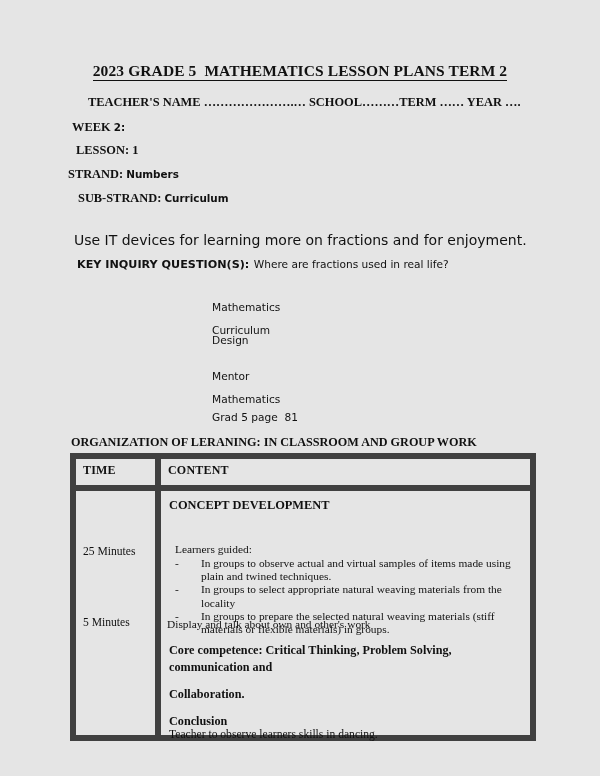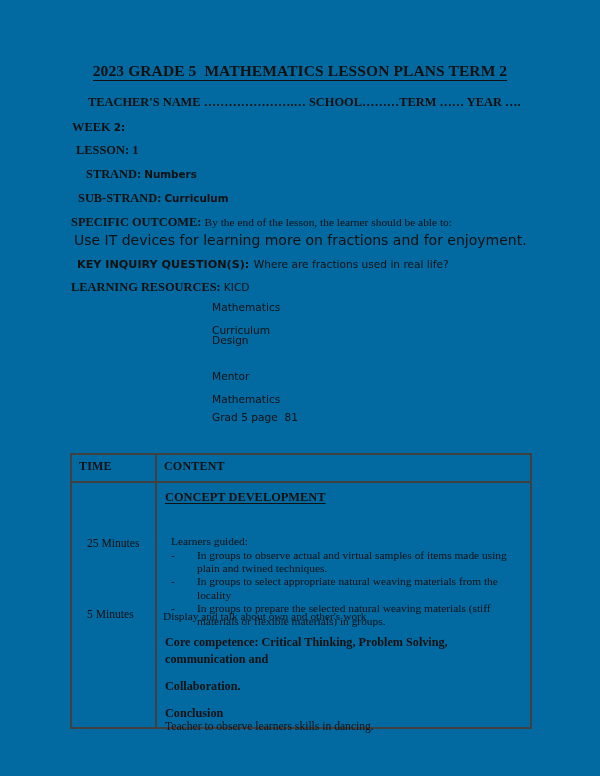--- a/index.html
+++ b/index.html
@@ -14,21 +14,21 @@
     font-family: "Liberation Serif", serif;
     color: #111111;
     overflow: hidden;
   }
 
   .page {
     position: absolute;
     left: 0; top: 0;
     width: 600px;
     height: 776px;
-    background: #0369a1;
+    background: #e5e5e5;
   }
 
   
   .doc-title {
     position: absolute;
     left: 0;
     top: 62px;
     width: 600px;
     text-align: center;
     font-family: "Liberation Serif", serif;
@@ -91,21 +91,21 @@
   
   .lesson-table {
     position: absolute;
     left: 70px;
     top: 453px;
     width: 460px;
     border-collapse: collapse;
     table-layout: fixed;
   }
   .lesson-table td, .lesson-table th {
-    border: 2px solid #404040;
+    border: 6px solid #404040;
     vertical-align: top;
     padding: 0;
   }
   .col-time { width: 85px; }
   .col-content { width: 375px; }
 
   .th-inner {
     font-family: "Liberation Serif", serif;
     font-weight: bold;
     font-size: 12px;
@@ -118,39 +118,37 @@
   .time-cell {
     position: relative;
     height: 244px;
   }
   .time-entry {
     position: absolute;
     left: 7px;
     font-family: "Liberation Serif", serif;
     font-size: 11.6px;
     white-space: pre;
-    margin-left: 8px;
   }
   .time-25 { top: 54px; }
   .time-5  { top: 125px; }
 
   .content-cell {
     position: relative;
     padding: 0;
     height: 244px;
   }
 
   .cc-heading {
     position: absolute;
     left: 8px;
     top: 7px;
     font-family: "Liberation Serif", serif;
     font-weight: bold;
     font-size: 12.4px;
-    text-decoration: underline;
     text-underline-offset: 2px;
     white-space: pre;
   }
   .learners-guided {
     position: absolute;
     left: 14px;
     top: 52px;
     font-family: "Liberation Serif", serif;
     font-size: 11.4px;
     white-space: pre;
@@ -229,39 +227,38 @@
 <div class="page">
 
   <div class="doc-title"><span>2023 GRADE 5  MATHEMATICS LESSON PLANS TERM 2</span></div>
 
   <div class="line serif-bold" style="left:88px; top:96px;text-align:center;">TEACHER'S NAME ………………….… SCHOOL………TERM …… YEAR ….</div>
 
   <div class="line" style="left:72px; top:121px;"><span class="serif-bold">WEEK</span><span class="serif-bold"> </span><span class="val-sans">2:</span></div>
 
   <div class="line" style="left:76px; top:144px;"><span class="serif-bold">LESSON:</span><span class="serif-bold"> </span><span class="serif-bold">1</span></div>
 
-  <div class="line" style="left:86px; top:168px;"><span class="serif-bold">STRAND:</span><span class="serif-bold"> </span><span class="val-sans">Numbers</span></div>
+  <div class="line" style="left:68px; top:168px;"><span class="serif-bold">STRAND:</span><span class="serif-bold"> </span><span class="val-sans">Numbers</span></div>
 
   <div class="line" style="left:78px; top:192px;"><span class="serif-bold">SUB-STRAND:</span><span class="serif-bold"> </span><span class="val-sans">Curriculum</span></div>
 
-  <div class="line" style="left:71px; top:216px;"><span class="serif-bold">SPECIFIC OUTCOME:</span><span class="serif-reg"> </span><span class="serif-reg" style="font-size:11.4px;">By the end of the lesson, the learner should be able to:</span></div>
 
   <div class="line sans-reg" style="left:74px; top:233px;">Use IT devices for learning more on fractions and for enjoyment.</div>
 
   <div class="line" style="left:77px; top:256px;"><span class="sans-bold">KEY INQUIRY QUESTION(S):</span><span class="sans-reg"> </span><span class="val-sans-light">Where are fractions used in real life?</span></div>
 
-  <div class="line" style="left:71px; top:281px;"><span class="serif-bold">LEARNING RESOURCES:</span><span class="serif-bold"> </span><span class="val-sans-light">KICD</span></div>
 
   <div class="res-item" style="top:301px;">Mathematics</div>
   <div class="res-item" style="top:324px;">Curriculum</div>
   <div class="res-item" style="top:334px;">Design</div>
   <div class="res-item" style="top:370px;">Mentor</div>
   <div class="res-item" style="top:393px;">Mathematics</div>
   <div class="res-item" style="top:411px;">Grad 5 page  81</div>
 
+  <div class="line serif-bold" style="left:71px; top:436px; font-size:12.2px;">ORGANIZATION OF LERANING: IN CLASSROOM AND GROUP WORK</div>
 
   <table class="lesson-table">
     <colgroup>
       <col class="col-time">
       <col class="col-content">
     </colgroup>
     <tbody>
       <tr class="head-row">
         <td>
           <div class="th-inner">TIME</div>

